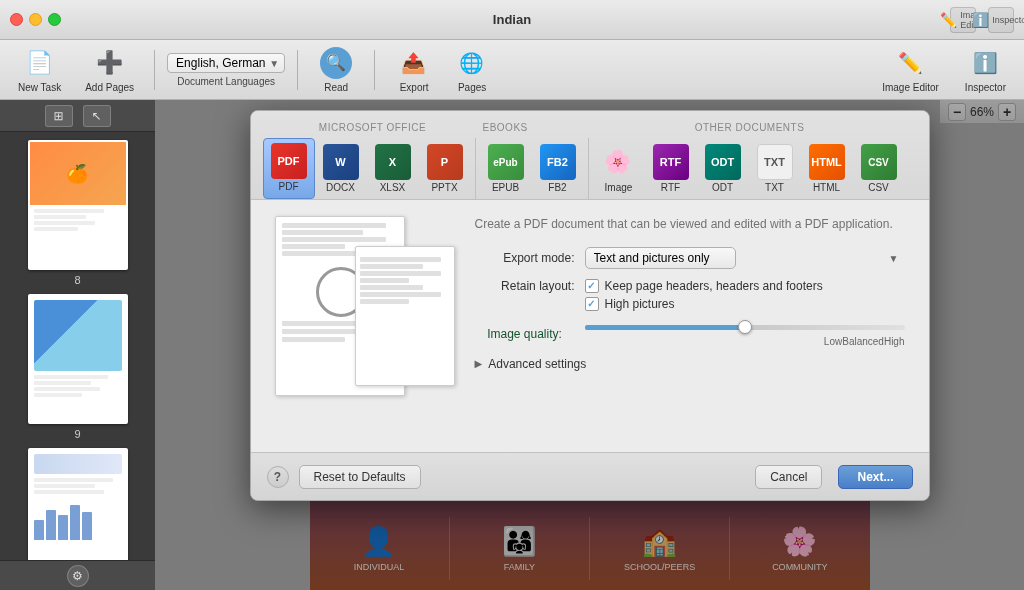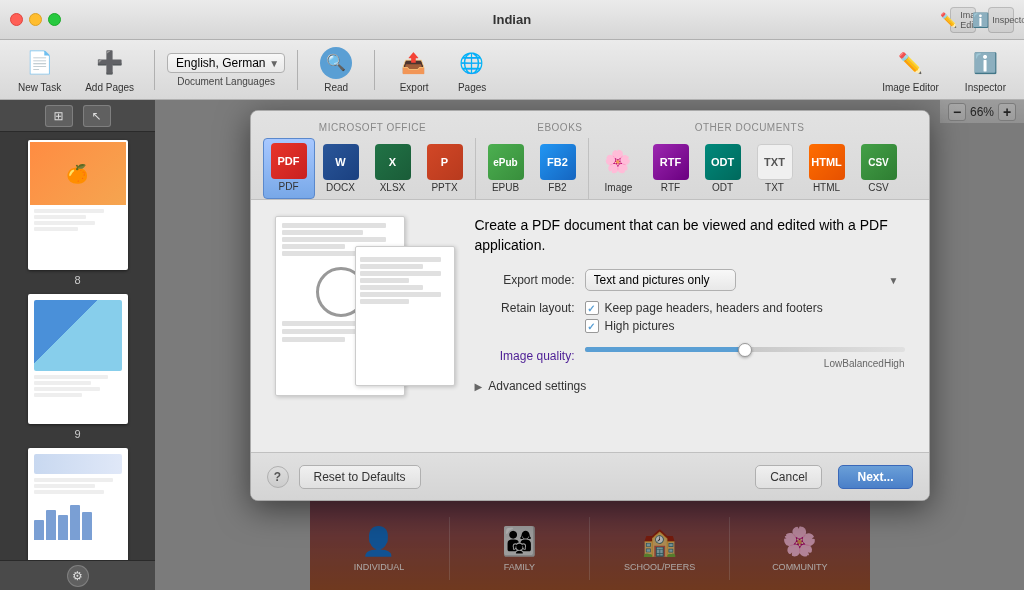--- a/index.html
+++ b/index.html
@@ -347,21 +347,21 @@
       padding: 4px;
     }
     .preview-doc2-lines {
       display: flex; flex-direction: column; gap: 2px;
       margin-top: 6px;
     }
     .modal-options {
       flex: 1;
     }
     .modal-desc {
-      font-size: 14px; color: #000000;
+      font-size: 12px; color: #737373;
       margin-bottom: 14px;
       line-height: 1.4;
     }
     .option-row {
       display: flex; align-items: center; gap: 10px; margin-bottom: 10px;
     }
     .option-label {
       font-size: 12px; color: #333;
       min-width: 100px; text-align: right;
     }
@@ -408,22 +408,22 @@
     }
     .checkbox-label {
       font-size: 12px; color: #333;
     }
     .checkbox-label.disabled { color: #aaa; }
 
     .image-quality-row {
       display: flex; align-items: center; gap: 10px; margin-top: 6px;
     }
     .image-quality-label {
-      font-size: 12px; color: #4c1d95;
-      min-width: 100px; text-align: right;
+      font-size: 12px; color: #14532d;
+      min-width: 100px; text-align: center;
     }
     .slider-container {
       flex: 1; display: flex; flex-direction: column; gap: 2px;
     }
     .slider-track {
       height: 5px;
       background: linear-gradient(to right, #b0b0b0, #e0e0e0);
       border-radius: 3px;
       position: relative;
       margin: 4px 0;
@@ -808,21 +808,21 @@
     </div>
 
     <div class="modal-overlay">
       <div class="modal">
 
         <div class="format-tabs">
           <div style="display:flex;justify-content:space-between;margin-bottom:4px">
             <div style="width:220px;text-align:center">
               <span style="font-size:10px;color:#888;text-transform:uppercase;letter-spacing:0.5px">MICROSOFT OFFICE</span>
             </div>
-            <div style="width:100px;text-align:right">
+            <div style="width:100px;text-align:left">
               <span style="font-size:10px;color:#888;text-transform:uppercase;letter-spacing:0.5px">EBOOKS</span>
             </div>
             <div style="flex:1;text-align:center">
               <span style="font-size:10px;color:#888;text-transform:uppercase;letter-spacing:0.5px">OTHER DOCUMENTS</span>
             </div>
           </div>
           <div class="format-icons-all">
 
             <div class="format-icon-btn active">
               <div class="icon-pdf">PDF</div>

